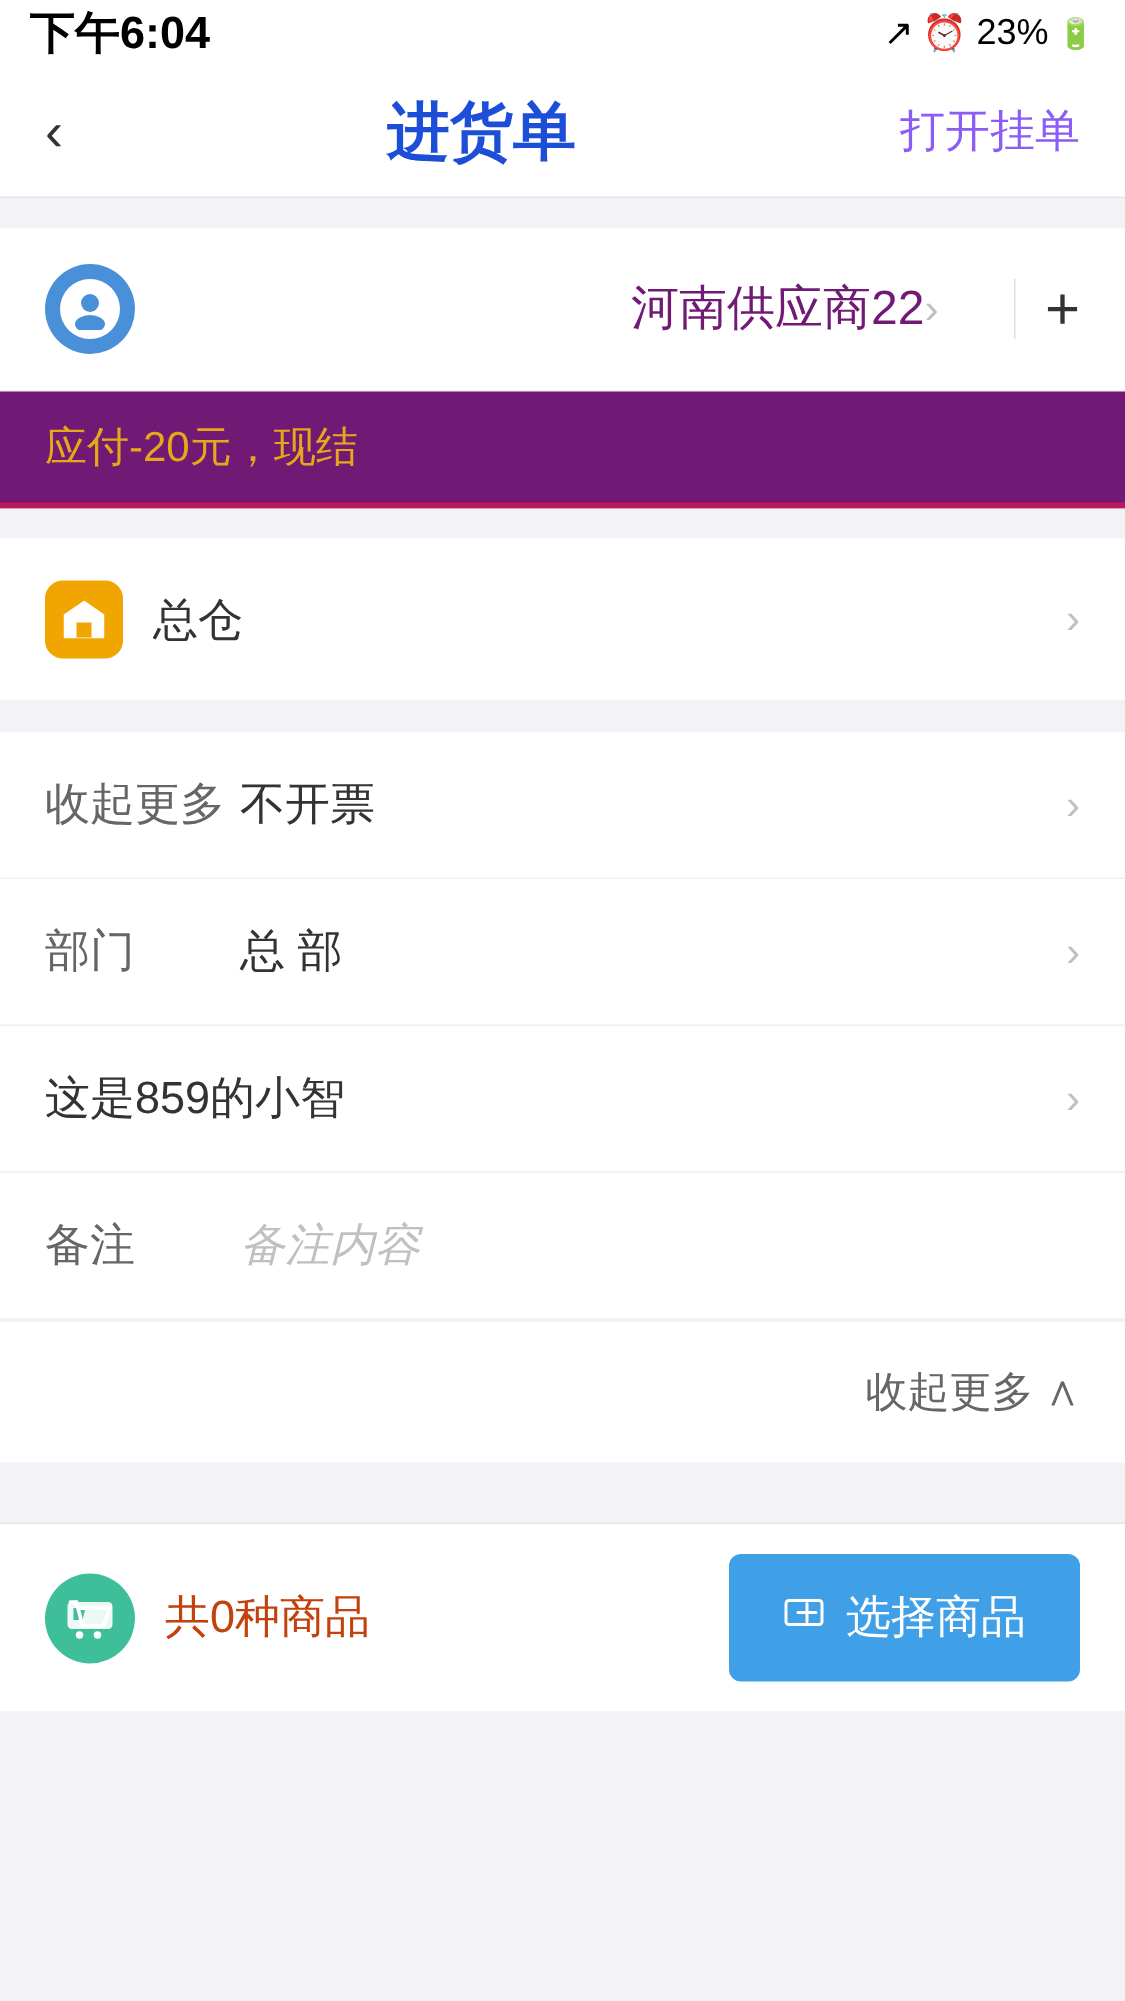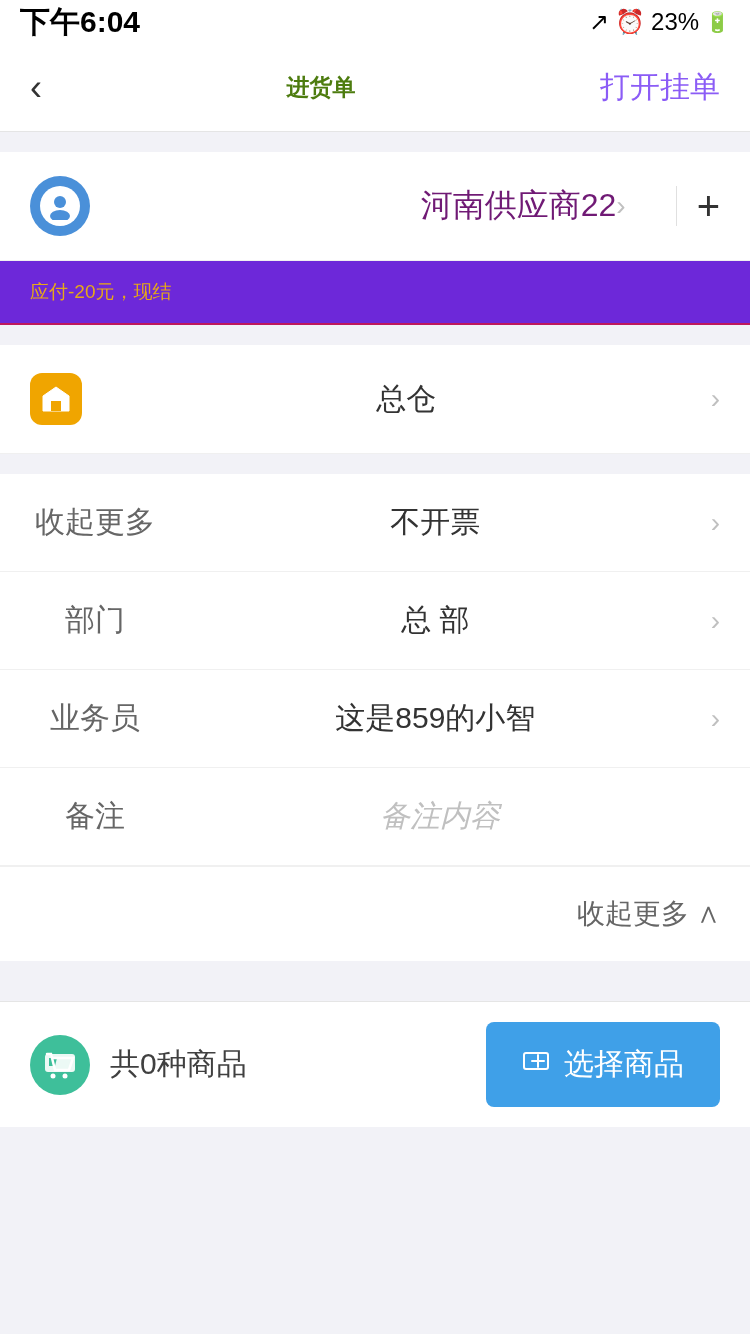--- a/index.html
+++ b/index.html
@@ -39,23 +39,23 @@
       justify-content: space-between;
       padding: 0 30px;
       border-bottom: 1px solid #e5e5e5;
     }
     .nav-back {
       font-size: 36px;
       color: #333;
       cursor: pointer;
     }
     .nav-title {
-      font-size: 23px;
+      font-size: 42px;
       font-weight: 600;
-      color: #4d7c0f;
+      color: #1d4ed8;
     }
     .nav-action {
       font-size: 30px;
       color: #8b5cf6;
       cursor: pointer;
     }
 
     
     .section-gap {
       height: 20px;
@@ -117,36 +117,35 @@
     }
     .supplier-divider {
       width: 1px;
       height: 40px;
       background: #e0e0e0;
       margin: 0 20px;
     }
 
     
     .notice-bar {
-      background: #6d28d9;
+      background: #701a75;
       padding: 18px 30px;
-      font-size: 19px;
+      font-size: 28px;
       color: #e6a817;
-      border-bottom: 2px solid #be185d;
+      border-bottom: 4px solid #be185d;
     }
 
     
     .list-row {
       display: flex;
       align-items: center;
       background: #fff;
       padding: 28px 30px;
       border-bottom: 1px solid #f0f0f0;
       min-height: 88px;
-      text-align: center;
     }
     .list-row-icon {
       width: 52px;
       height: 52px;
       border-radius: 12px;
       background: #f0a500;
       display: flex;
       align-items: center;
       justify-content: center;
       margin-right: 20px;
@@ -198,21 +197,21 @@
       background: #3ebf9a;
       display: flex;
       align-items: center;
       justify-content: center;
       margin-right: 20px;
       flex-shrink: 0;
     }
     .bottom-count {
       flex: 1;
       font-size: 30px;
-      color: #404040;
+      color: #c2410c;
     }
     .select-btn {
       background: #3fa0e8;
       color: #fff;
       border: none;
       border-radius: 8px;
       padding: 22px 36px;
       font-size: 30px;
       display: flex;
       align-items: center;
@@ -292,21 +291,20 @@
     <span class="list-row-arrow">›</span>
   </div>
 
   <div class="list-row">
     <div class="list-row-label">部门</div>
     <div class="list-row-value">总 部</div>
     <span class="list-row-arrow">›</span>
   </div>
 
   <div class="list-row">
-    <div class="list-row-label">业务员</div>
     <div class="list-row-value">这是859的小智</div>
     <span class="list-row-arrow">›</span>
   </div>
 
   <div class="list-row">
     <div class="list-row-label">备注</div>
     <div class="list-row-value placeholder">备注内容</div>
   </div>
 
   <div class="collapse-row">收起更多 ∧</div>

